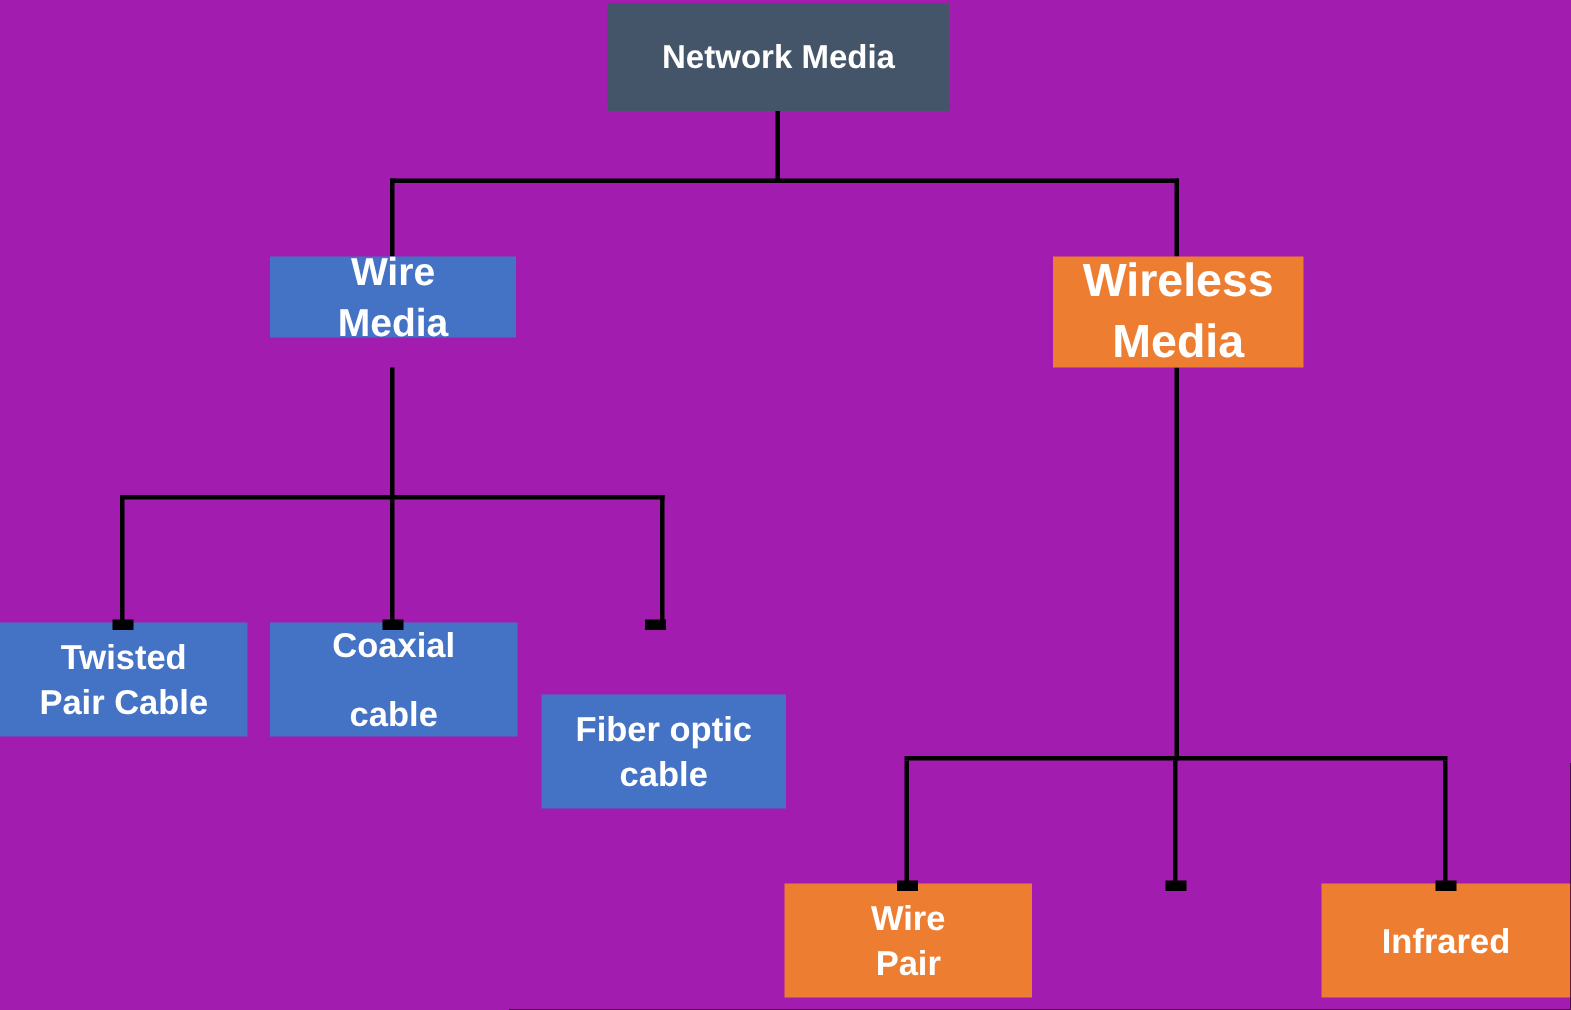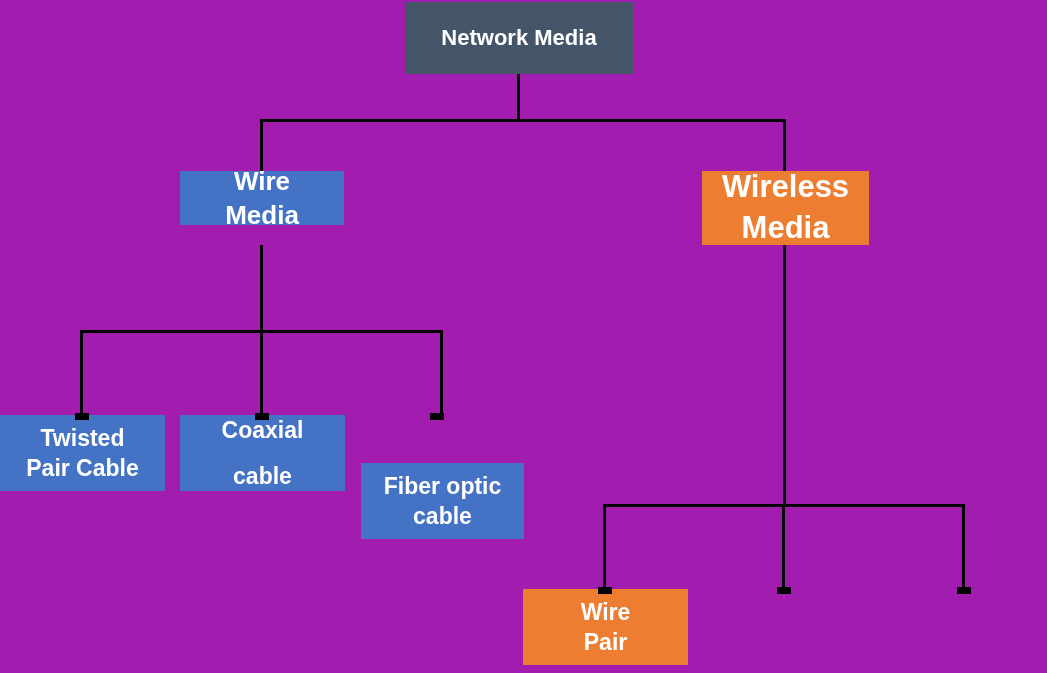--- a/index.html
+++ b/index.html
@@ -77,20 +77,23 @@
     <span class="ln">Fiber optic</span>
     <span class="ln">cable</span>
   </div>
 
   <div class="node" style="left: 523px; top: 589px; width: 165px; height: 76px; font-size: 23px; background-color: rgb(237, 125, 49);">
     <span class="ln">Wire</span>
     <span class="ln">Pair</span>
   </div>
 
 
+  <div class="node" style="left: 881px; top: 589px; width: 166px; height: 76px; font-size: 23px; background-color: rgb(237, 125, 49);">
+    <span class="ln">Infrared</span>
+  </div>
 
   <div class="notch" style="left: 75px; top: 413px; width: 14px; height: 7px; background-color: rgb(0, 0, 0);"></div>
   <div class="notch" style="left: 255px; top: 413px; width: 14px; height: 7px; background-color: rgb(0, 0, 0);"></div>
   <div class="notch" style="left: 430px; top: 413px; width: 14px; height: 7px; background-color: rgb(0, 0, 0);"></div>
   <div class="notch" style="left: 598px; top: 587px; width: 14px; height: 7px; background-color: rgb(0, 0, 0);"></div>
   <div class="notch" style="left: 777px; top: 587px; width: 14px; height: 7px; background-color: rgb(0, 0, 0);"></div>
   <div class="notch" style="left: 957px; top: 587px; width: 14px; height: 7px; background-color: rgb(0, 0, 0);"></div>
 
 </div>
 

